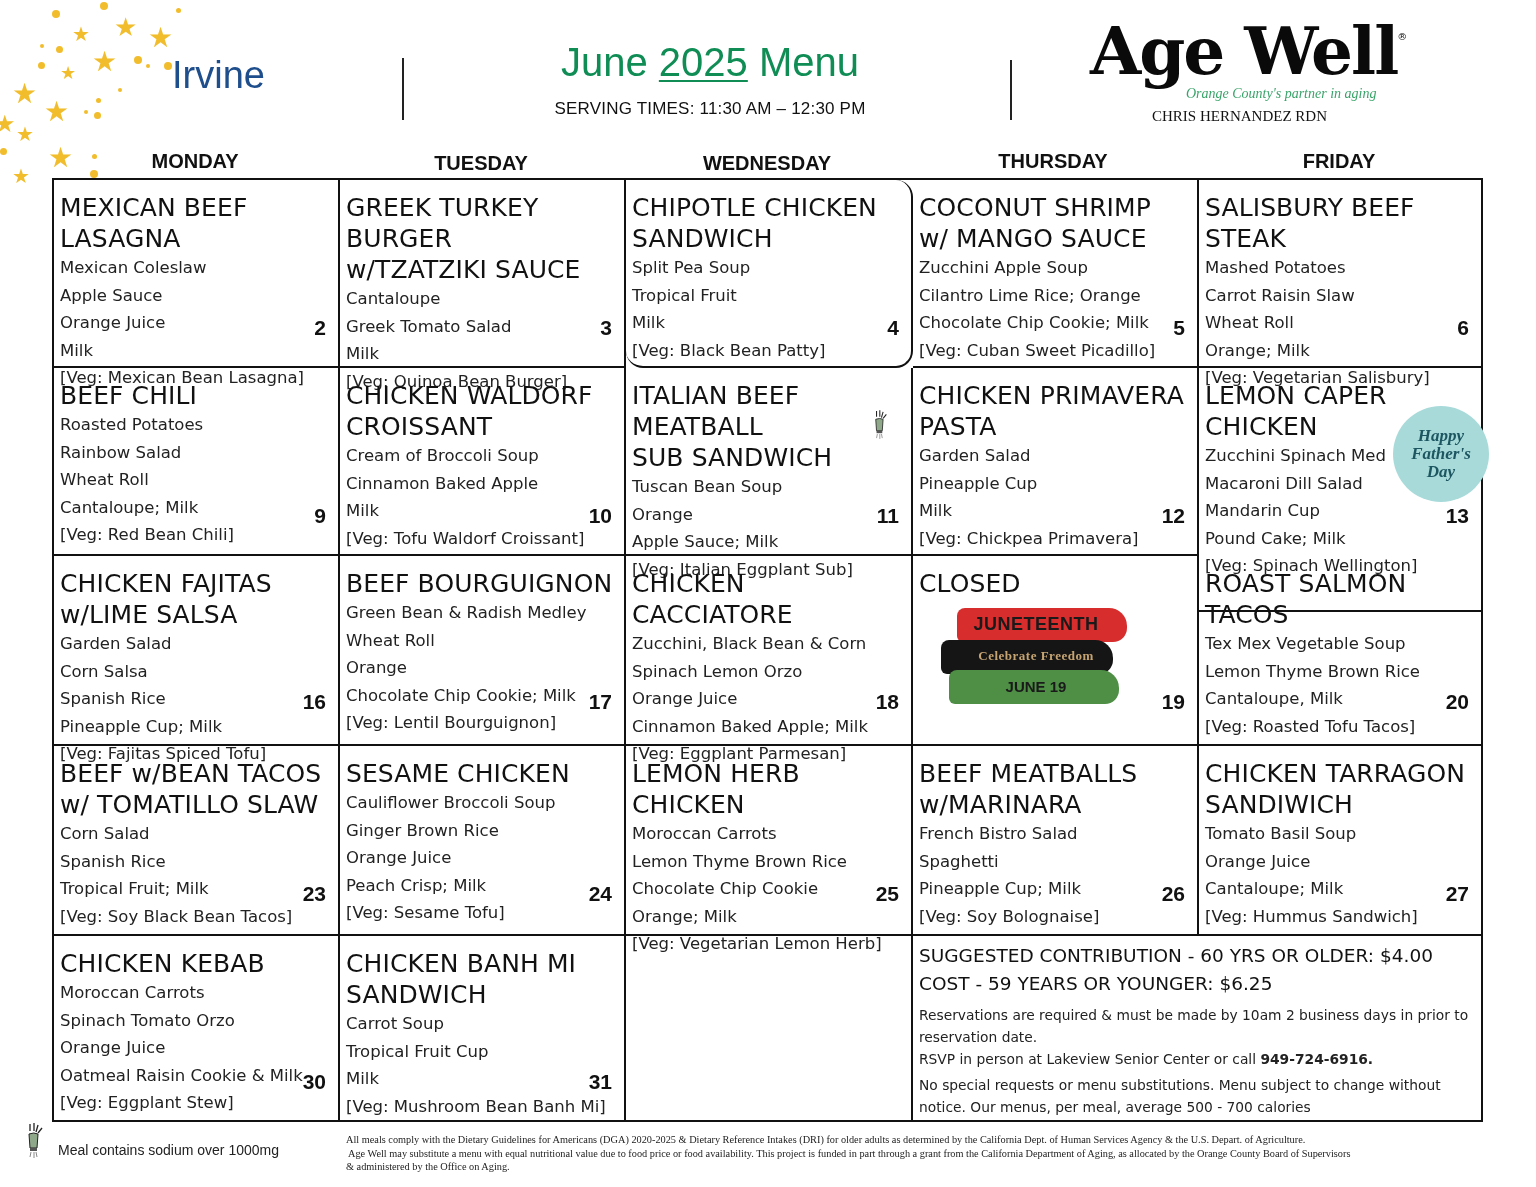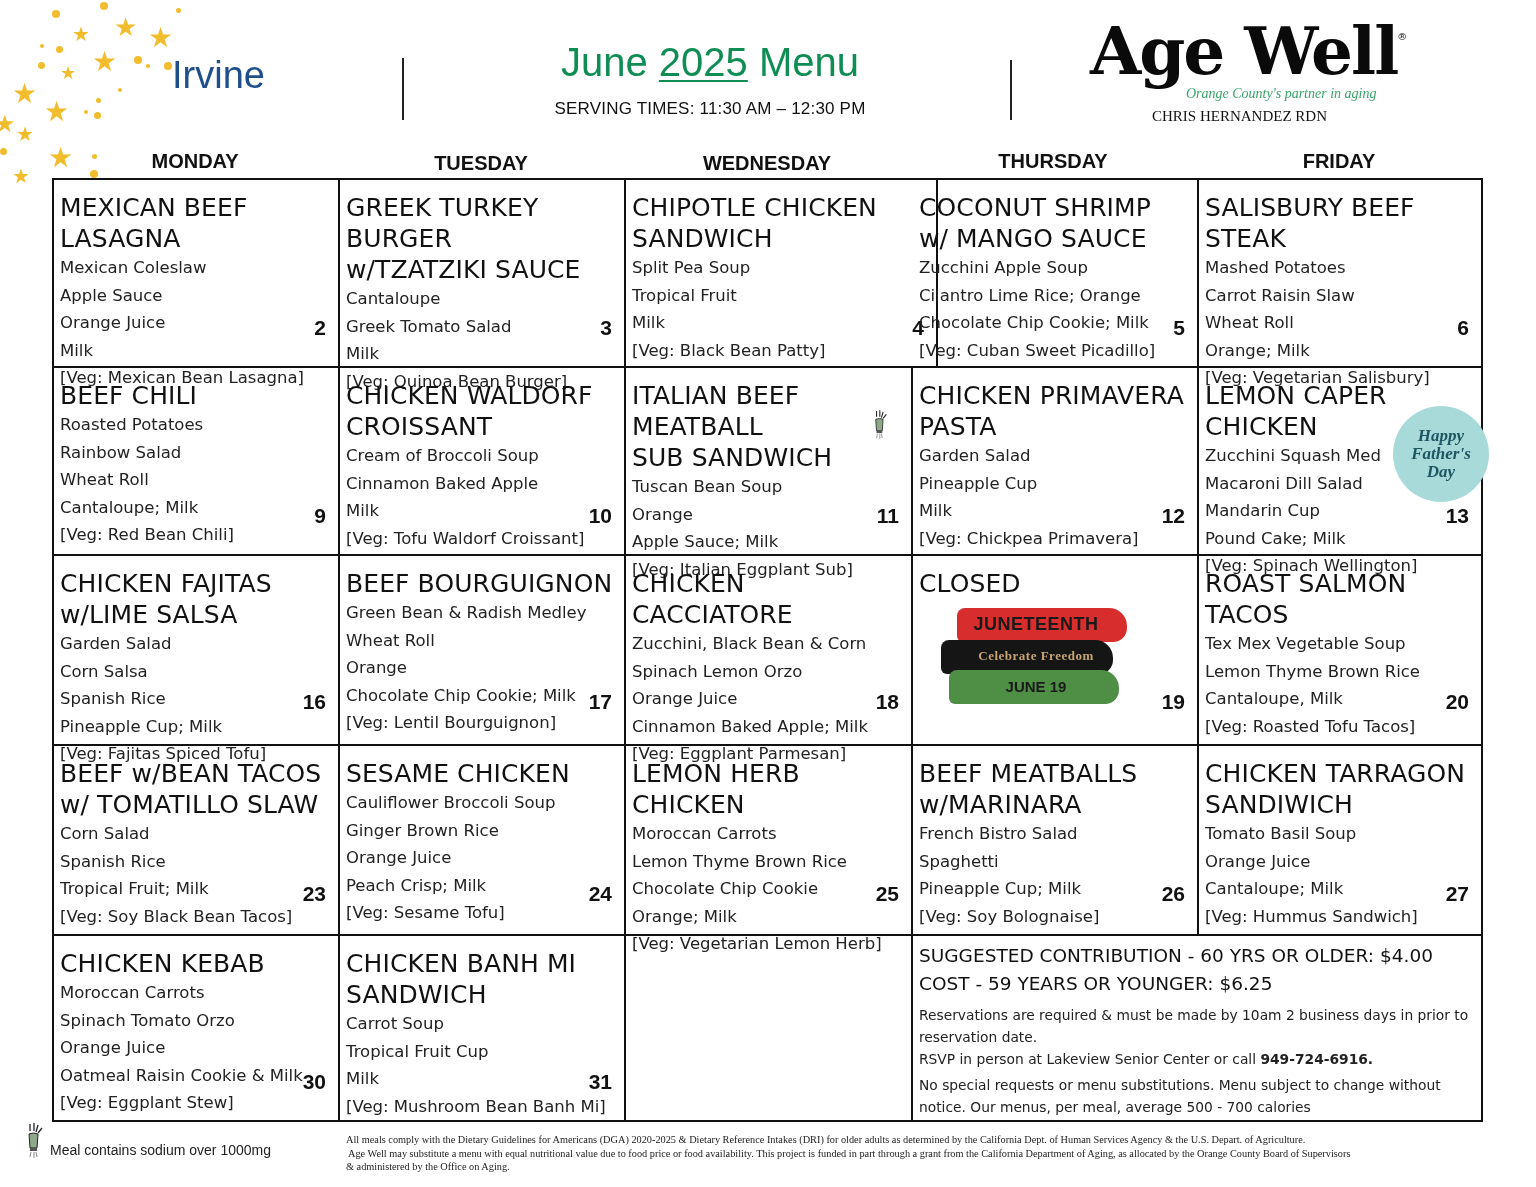--- a/index.html
+++ b/index.html
@@ -54,21 +54,21 @@
 
   .shaker { position: absolute; width: 18px; height: 34px; }
 
   
   .info-title { font-family: "DejaVu Sans", sans-serif; font-size: 18.5px; line-height: 28px; color: #111; white-space: nowrap; }
   .info-text { font-family: "DejaVu Sans", sans-serif; font-size: 13.8px; line-height: 22px; color: #222; }
   .info-text b { font-weight: bold; }
 
   
   .footer-left { position: absolute; left: 22px; top: 1122px; display: flex; align-items: flex-end; }
-  .footer-left .txt { font-size: 14px; color: #222; margin-left: 6px; margin-bottom: 2px; }
+  .footer-left .txt { font-size: 14px; color: #222; margin-left: 14px; margin-bottom: 2px; }
   .footer-right { position: absolute; left: 346px; top: 1133px; width: 1150px; font-family: "Liberation Serif", serif; font-size: 10.3px; line-height: 13.5px; color: #222; }
 </style>
 </head>
 <body>
 
 <div class="stars">
   <span class="star" style="left:114px;top:14px;font-size:26px;">★</span>
   <span class="star" style="left:148px;top:24px;font-size:28px;">★</span>
   <span class="star" style="left:72px;top:24px;font-size:20px;">★</span>
   <span class="star" style="left:92px;top:48px;font-size:28px;">★</span>
@@ -137,21 +137,21 @@
     </div>
     <div class="cell" style="left: 286px; top: 0px; width: 286px; height: 188px;">
       <div class="entree">GREEK TURKEY BURGER</div>
       <div class="entree">w/TZATZIKI SAUCE</div>
       <div class="side">Cantaloupe</div>
       <div class="side">Greek Tomato Salad</div>
       <div class="side">Milk</div>
       <div class="side">[Veg: Quinoa Bean Burger]</div>
       <div class="daynum" style="top: 136px;">3</div>
     </div>
-    <div class="cell" style="left: 572px; top: 0px; width: 312px; height: 188px;">
+    <div class="cell" style="left: 572px; top: 0px; width: 287px; height: 188px; border-radius: 17px;">
       <div class="entree">CHIPOTLE CHICKEN</div>
       <div class="entree">SANDWICH</div>
       <div class="side">Split Pea Soup</div>
       <div class="side">Tropical Fruit</div>
       <div class="side">Milk</div>
       <div class="side">[Veg: Black Bean Patty]</div>
       <div class="daynum" style="top: 136px;">4</div>
     </div>
     <div class="cell" style="left: 859px; top: 0px; width: 286px; height: 188px;">
       <div class="entree">COCONUT SHRIMP</div>
@@ -211,23 +211,23 @@
     </div>
     <div class="cell" style="left: 859px; top: 188px; width: 286px; height: 188px;">
       <div class="entree">CHICKEN PRIMAVERA</div>
       <div class="entree">PASTA</div>
       <div class="side">Garden Salad</div>
       <div class="side">Pineapple Cup</div>
       <div class="side">Milk</div>
       <div class="side">[Veg: Chickpea Primavera]</div>
       <div class="daynum" style="top: 136px;">12</div>
     </div>
-    <div class="cell lastcol" style="left: 1145px; top: 188px; width: 282px; height: 188px;">
+    <div class="cell lastcol" style="left: 1145px; top: 188px; width: 282px; height: 244px;">
       <div class="entree">LEMON CAPER CHICKEN</div>
-      <div class="side">Zucchini Squash Med</div>
+      <div class="side">Zucchini Spinach Med</div>
       <div class="side">Macaroni Dill Salad</div>
       <div class="side">Mandarin Cup</div>
       <div class="side">Pound Cake; Milk</div>
       <div class="side">[Veg: Spinach Wellington]</div>
       <div class="daynum" style="top: 136px;">13</div>
       <div class="fathers">
         <span>Happy</span>
         <span>Father's</span>
         <span>Day</span>
       </div>

